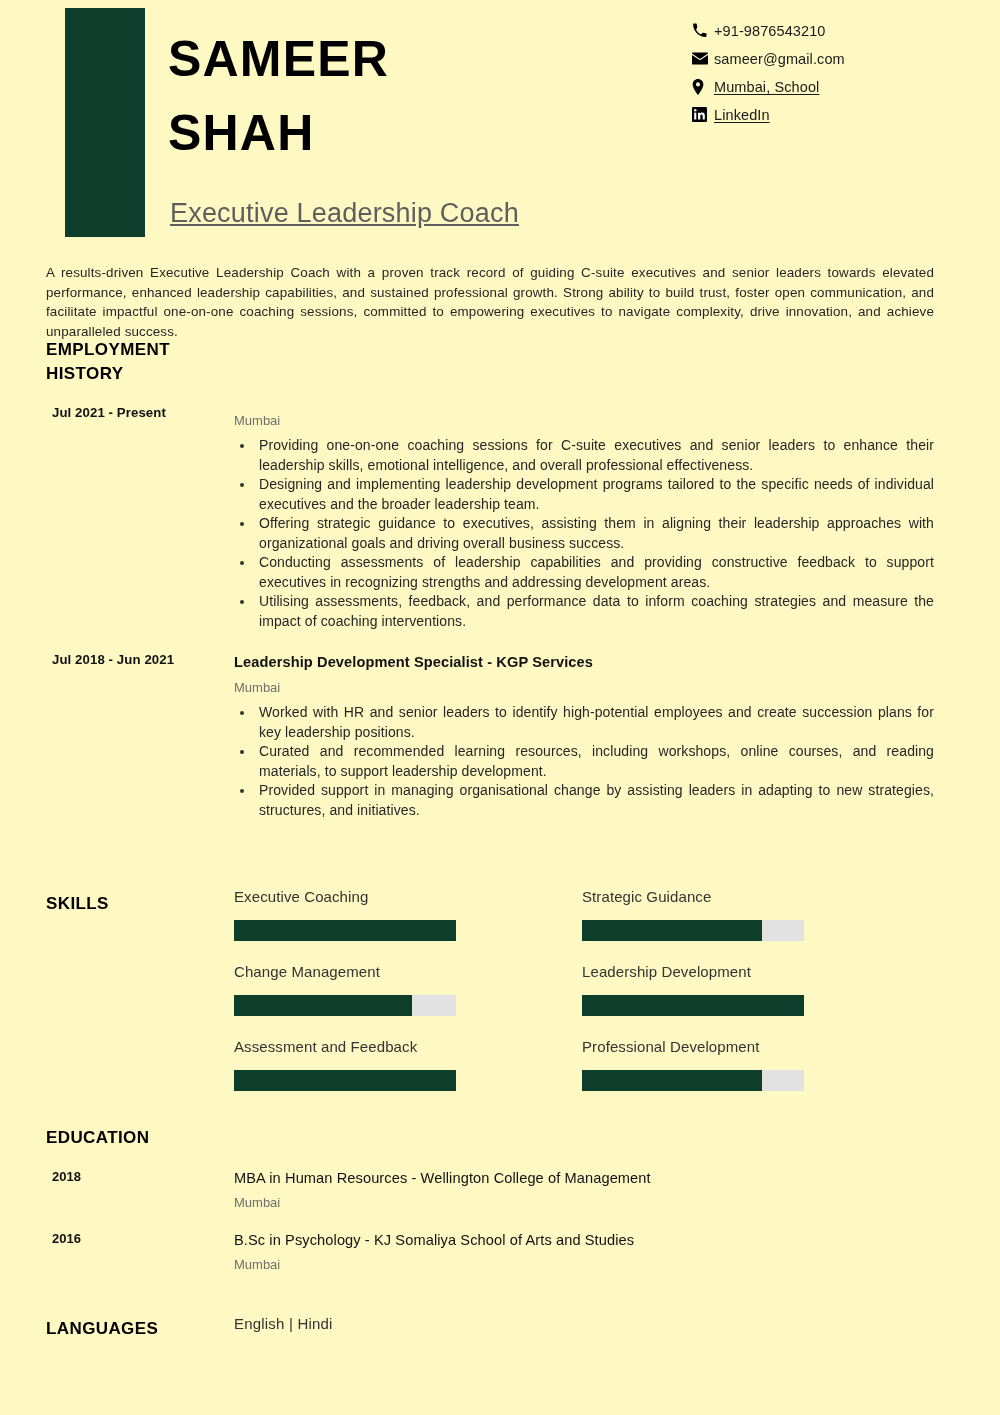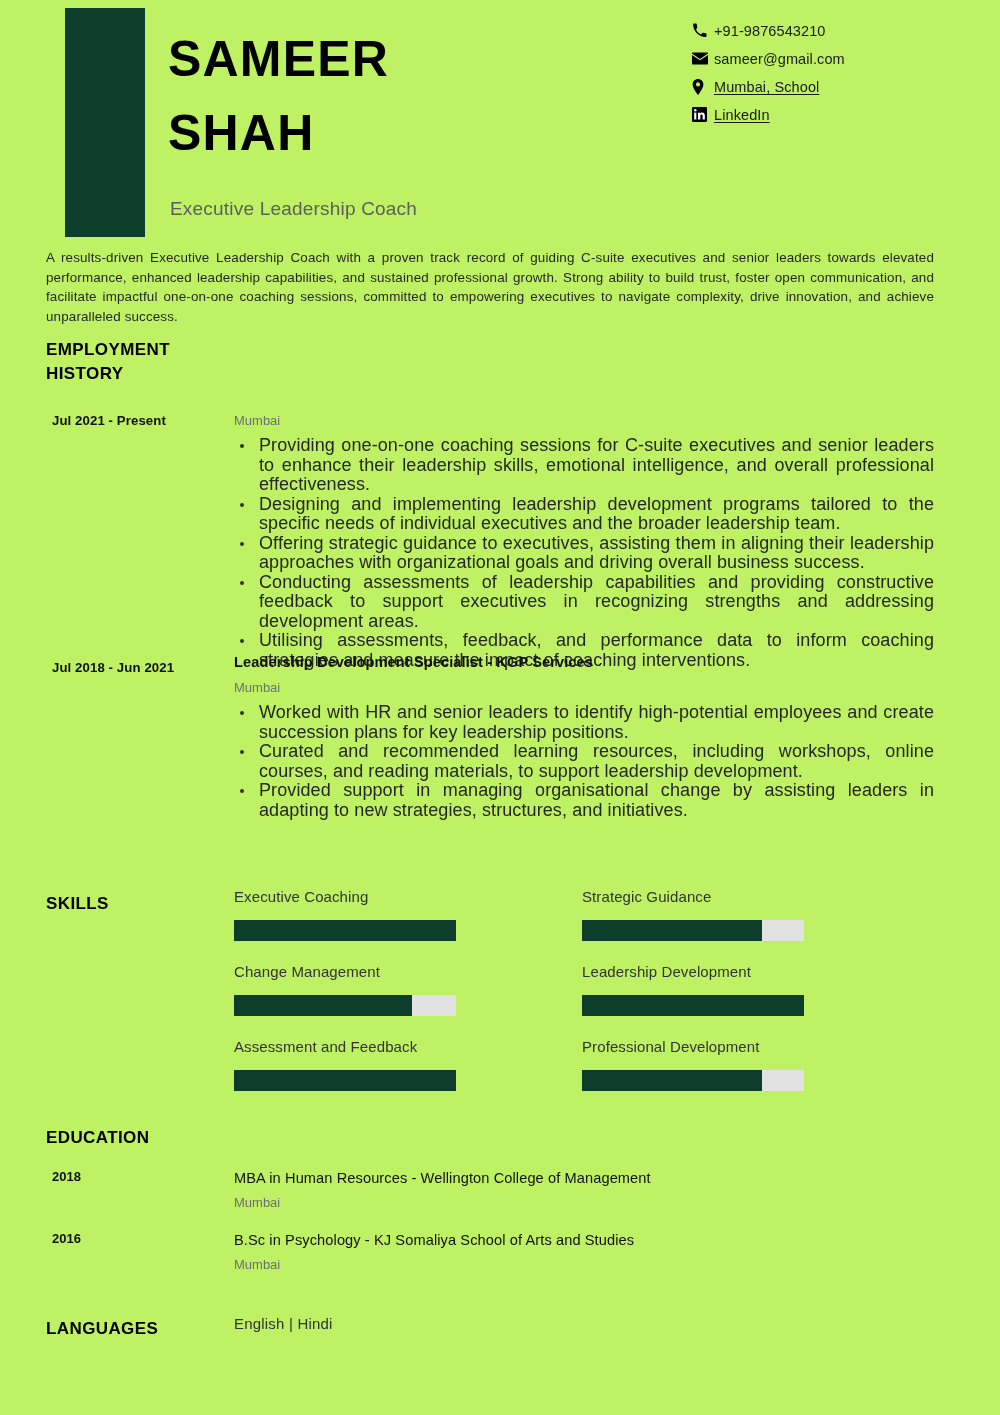--- a/index.html
+++ b/index.html
@@ -14,21 +14,21 @@
     font-family: "Liberation Sans", sans-serif;
     color: #1a1a1a;
     position: relative;
     overflow: hidden;
   }
 
   .page {
     position: relative;
     width: 1000px;
     height: 1415px;
-    background: #bef264;
+    background: #fef9c3;
   }
 
   
   .header {
     position: relative;
     height: 240px;
   }
 
   .accent-bar {
     position: absolute;
@@ -51,24 +51,25 @@
     font-weight: 700;
     letter-spacing: 1.2px;
     line-height: 74px;
     color: #000000;
   }
 
   .job-title {
     position: absolute;
     left: 170px;
     top: 198px;
-    font-size: 19px;
+    font-size: 27px;
     font-weight: 400;
     color: #5e5e5e;
     letter-spacing: 0.2px;
+    text-decoration: underline;
   }
 
   
   .contact {
     position: absolute;
     left: 692px;
     top: 18px;
     width: 300px;
   }
 
@@ -97,21 +98,21 @@
 
   .contact-text.link {
     text-decoration: underline;
     text-underline-offset: 2px;
   }
 
   
   .summary {
     position: absolute;
     left: 46px;
-    top: 248px;
+    top: 263px;
     width: 888px;
     font-size: 13.4px;
     line-height: 19.5px;
     text-align: justify;
     color: #262626;
     letter-spacing: 0.15px;
   }
 
   
   .section-heading {
@@ -136,21 +137,21 @@
     left: 46px;
     width: 888px;
   }
 
   #entry-0 { top: 405px; }
   #entry-1 { top: 652px; }
 
   .entry-date {
     position: absolute;
     left: 6px;
-    top: 8px;
+    top: 0px;
     width: 180px;
     font-size: 13.2px;
     font-weight: 700;
     color: #111111;
     letter-spacing: 0.1px;
   }
 
   .entry-main {
     margin-left: 188px;
     width: 700px;
@@ -172,21 +173,21 @@
   }
 
   .bullets {
     margin-top: 7px;
     list-style: none;
   }
 
   .bullets li {
     position: relative;
     padding-left: 25px;
-    font-size: 18px;
+    font-size: 14px;
     line-height: 19.5px;
     color: #262626;
     text-align: justify;
     margin-bottom: 0px;
     letter-spacing: 0.1px;
   }
 
   .bullets li::before {
     content: "";
     position: absolute;

